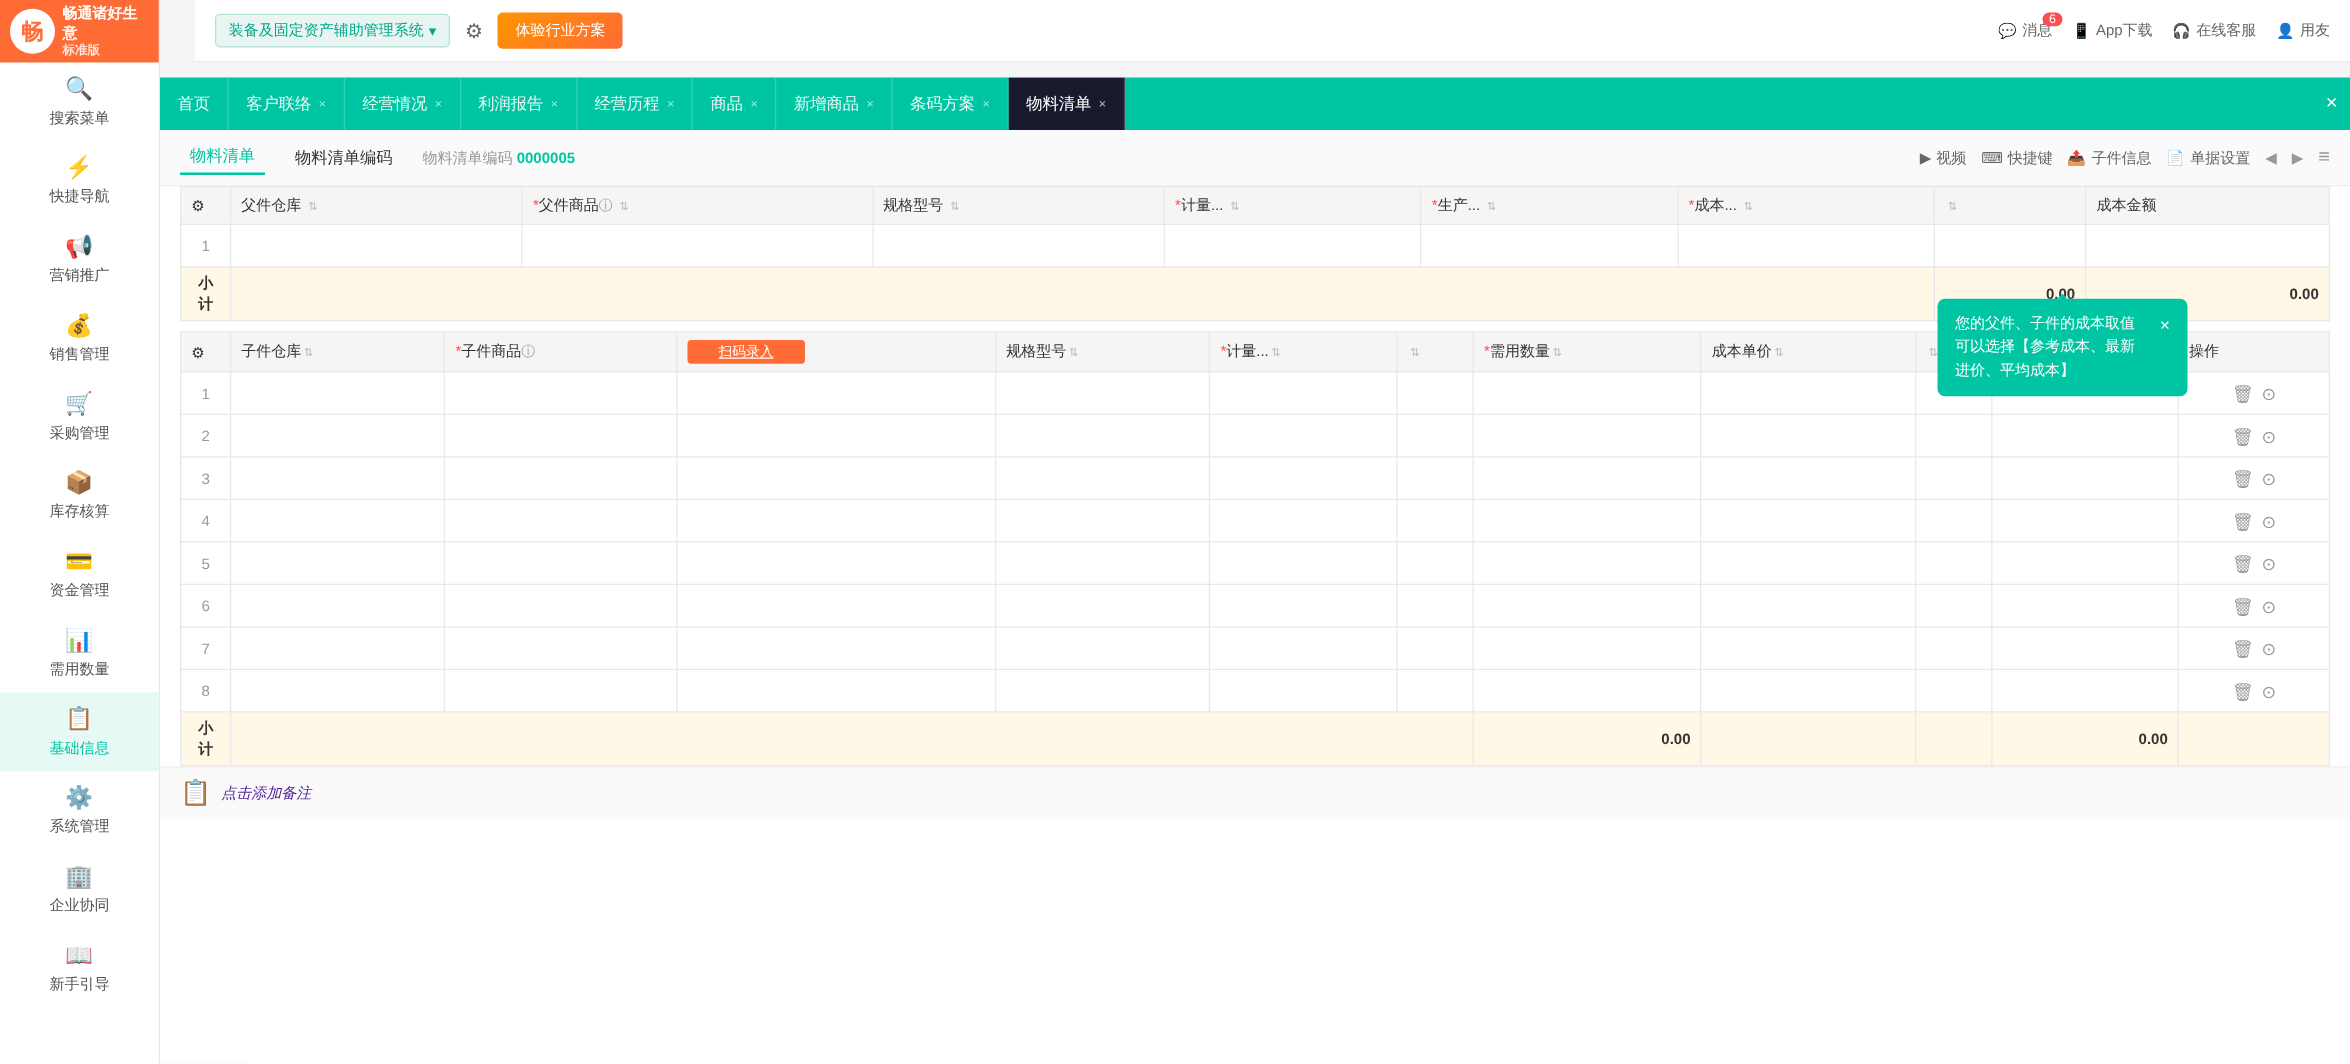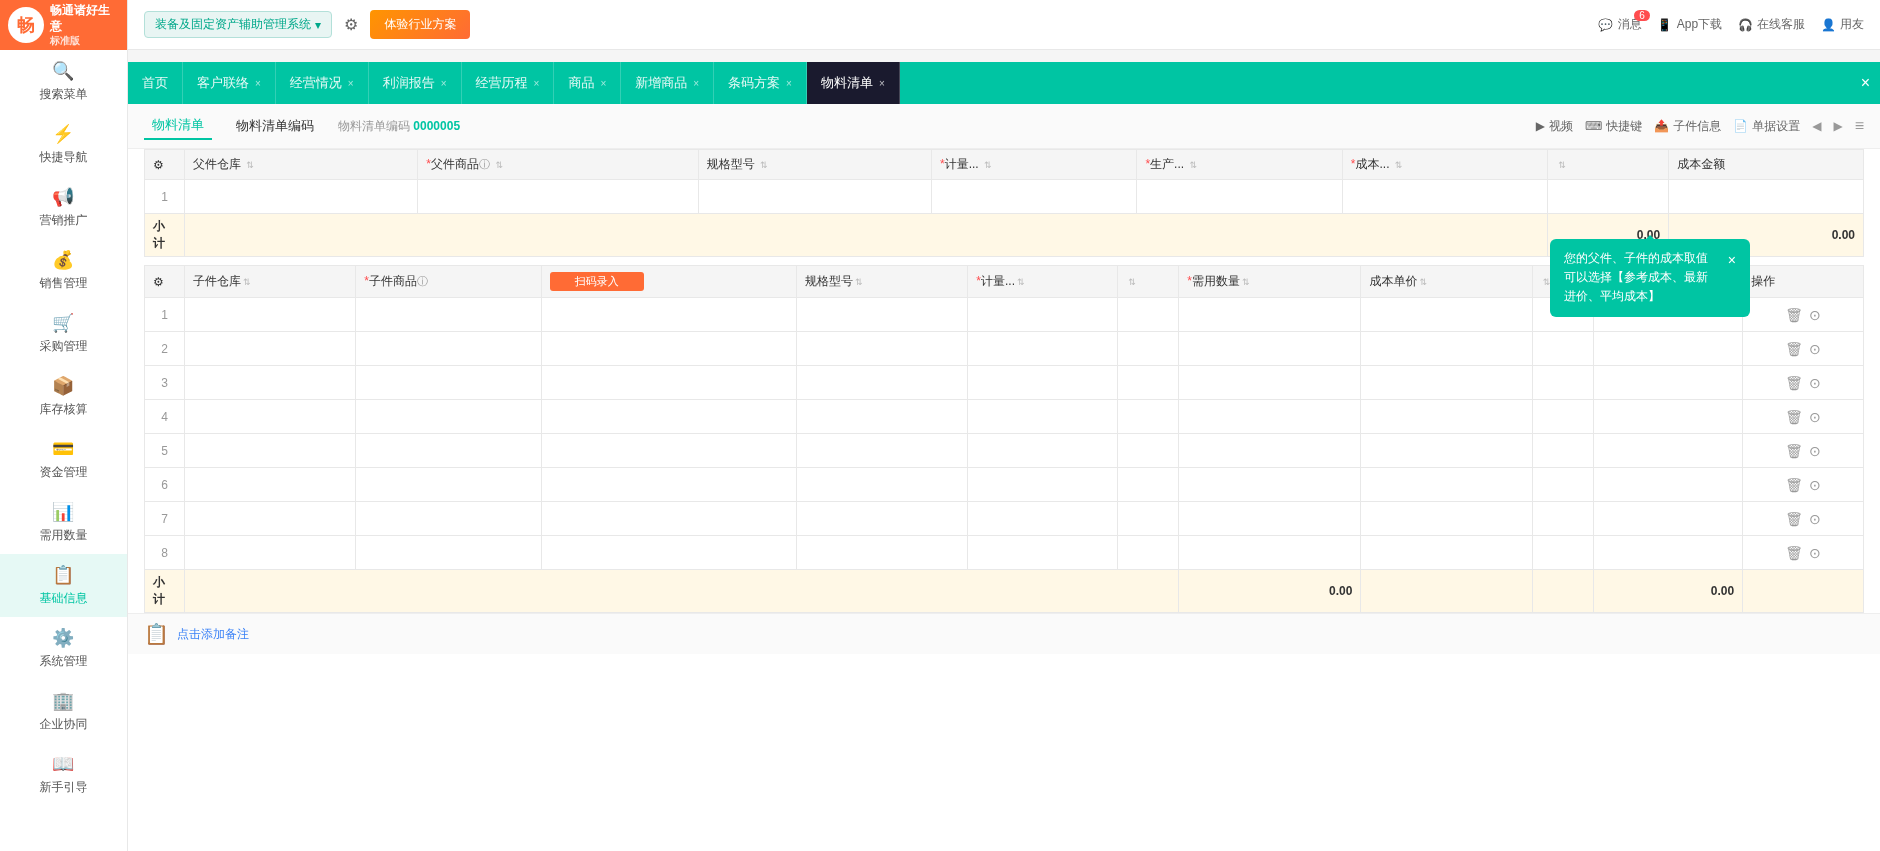--- a/index.html
+++ b/index.html
@@ -12,21 +12,21 @@
     .sidebar-logo-text { font-size: 12px; line-height: 1.3; }
     .sidebar-item { display: flex; flex-direction: column; align-items: center; padding: 10px 6px; cursor: pointer; color: #555; font-size: 12px; gap: 4px; border-bottom: none; }
     .sidebar-item.active { background: #e6f9f5; color: #00c5a3; }
     .sidebar-item .icon { font-size: 18px; }
     .sidebar-item.active .icon { color: #00c5a3; }
 
     
     .main { flex: 1; display: flex; flex-direction: column; overflow: hidden; }
 
     
-    .topbar { background: #fff; border-bottom: 1px solid #e8e8e8; display: flex; align-items: center; padding: 0 16px; height: 50px; gap: 12px; }
+    .topbar { background: #fff; border-bottom: 1px solid #e8e8e8; display: flex; align-items: center; padding: 0 16px; height: 50px; gap: 12px; margin-left: 28px; }
     .topbar-system { background: #e8f5f3; color: #00a88a; border: 1px solid #b3e0d9; border-radius: 4px; padding: 4px 10px; font-size: 12px; display: flex; align-items: center; gap: 4px; }
     .topbar-btn { background: linear-gradient(135deg, #ff9500, #ff6b35); color: white; border: none; border-radius: 4px; padding: 6px 14px; font-size: 12px; cursor: pointer; }
     .topbar-right { display: flex; align-items: center; gap: 16px; color: #666; font-size: 12px; margin-left: auto; }
     .topbar-right-item { display: flex; align-items: center; gap: 4px; cursor: pointer; position: relative; }
     .badge { background: #ff4d4f; color: white; border-radius: 10px; padding: 0 5px; font-size: 10px; position: absolute; top: -6px; right: -8px; }
     .gear-icon { font-size: 16px; color: #666; cursor: pointer; }
 
     
     .nav-tabs { background: #00c5a3; display: flex; align-items: center; height: 42px; overflow-x: auto; flex-shrink: 0; margin-top: 12px; }
     .nav-tab { padding: 0 14px; color: rgba(255,255,255,0.9); font-size: 13px; height: 42px; display: flex; align-items: center; gap: 6px; cursor: pointer; white-space: nowrap; border-right: 1px solid rgba(255,255,255,0.2); }
@@ -46,23 +46,23 @@
 
     
     .section { padding: 0 16px; }
     .section-title { font-size: 13px; font-weight: bold; color: #333; padding: 10px 0 6px; }
 
     
     .data-table { width: 100%; border-collapse: collapse; font-size: 12px; }
     .data-table th { background: #f5f5f5; border: 1px solid #e8e8e8; padding: 6px 8px; text-align: left; color: #333; font-weight: normal; white-space: nowrap; }
     .data-table th .required { color: #ff4d4f; }
     .data-table td { border: 1px solid #e8e8e8; padding: 4px 8px; color: #333; height: 34px; }
-    .data-table .subtotal-row td { background: #fff8e6; font-weight: bold; }
+    .data-table .subtotal-row td { background: #fff8e6; font-weight: bold; text-align: center; }
     .data-table .row-num { color: #999; text-align: center; width: 40px; }
-    .scan-btn { background: #ff6b35; color: white; border: none; border-radius: 3px; padding: 2px 25px; font-size: 11px; cursor: pointer; }
+    .scan-btn { background: #ff6b35; color: white; border: none; border-radius: 3px; padding: 2px 25px; font-size: 11px; cursor: pointer; text-decoration: underline; }
 
     
     .action-icons { display: flex; gap: 6px; align-items: center; justify-content: center; }
     .action-icon { font-size: 14px; color: #999; cursor: pointer; }
 
     
     .tooltip-box { position: absolute; background: #00c5a3; color: white; border-radius: 6px; padding: 10px 14px; font-size: 12px; width: 200px; line-height: 1.6; z-index: 100; top: 140px; right: 160px; }
     .tooltip-box::before { content: ''; position: absolute; top: -8px; left: 50%; transform: translateX(-50%); border: 4px solid transparent; border-bottom-color: #00c5a3; }
     .tooltip-close { float: right; cursor: pointer; font-size: 14px; margin-left: 8px; }
 
@@ -501,17 +501,17 @@
     <td style="background:#fff8e6;"></td>
     <td style="background:#fff8e6;font-weight:bold;text-align:right;">0.00</td>
     <td style="background:#fff8e6;"></td>
   </tr>
           </tbody>
       </table>
     </div>
 
     <div class="bottom-bar">
       <span style="font-size:20px;color:#ccc;">📋</span>
-      <span style="color:#3b82f6;font-size:12px;">点击添加备注</span>
+      <span style="color:#4c1d95;font-size:12px;font-style:italic;">点击添加备注</span>
     </div>
 
   </div>
 </div>
 
 </body></html>

